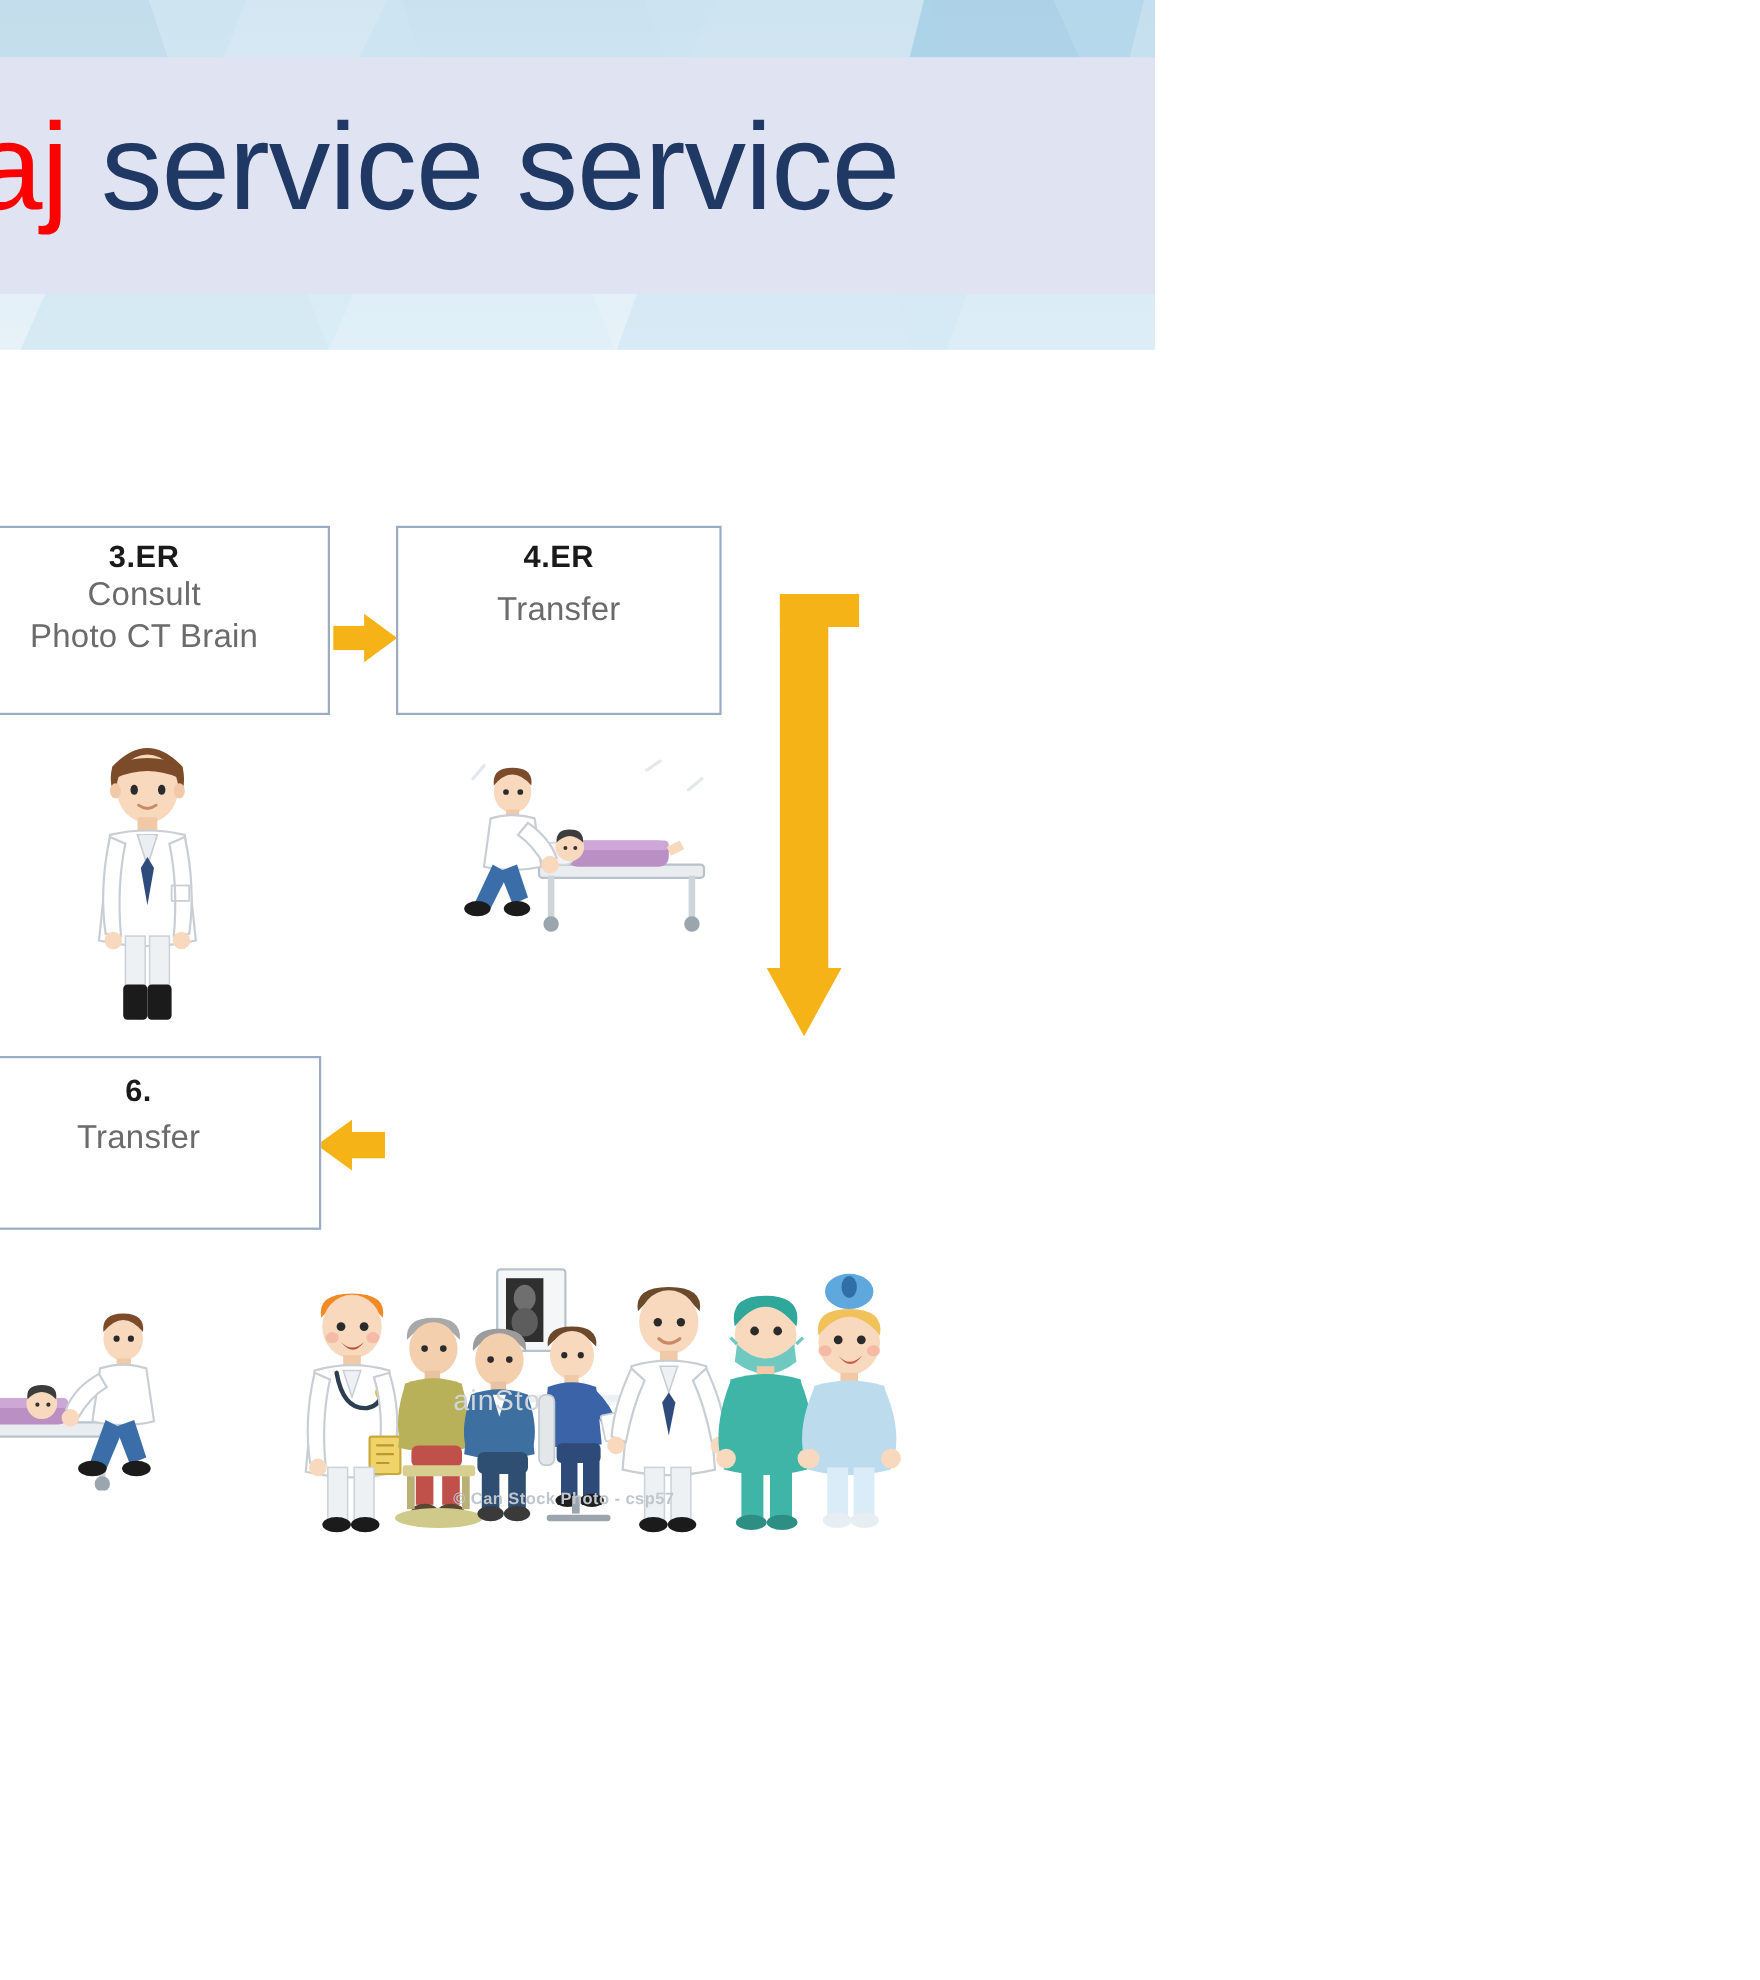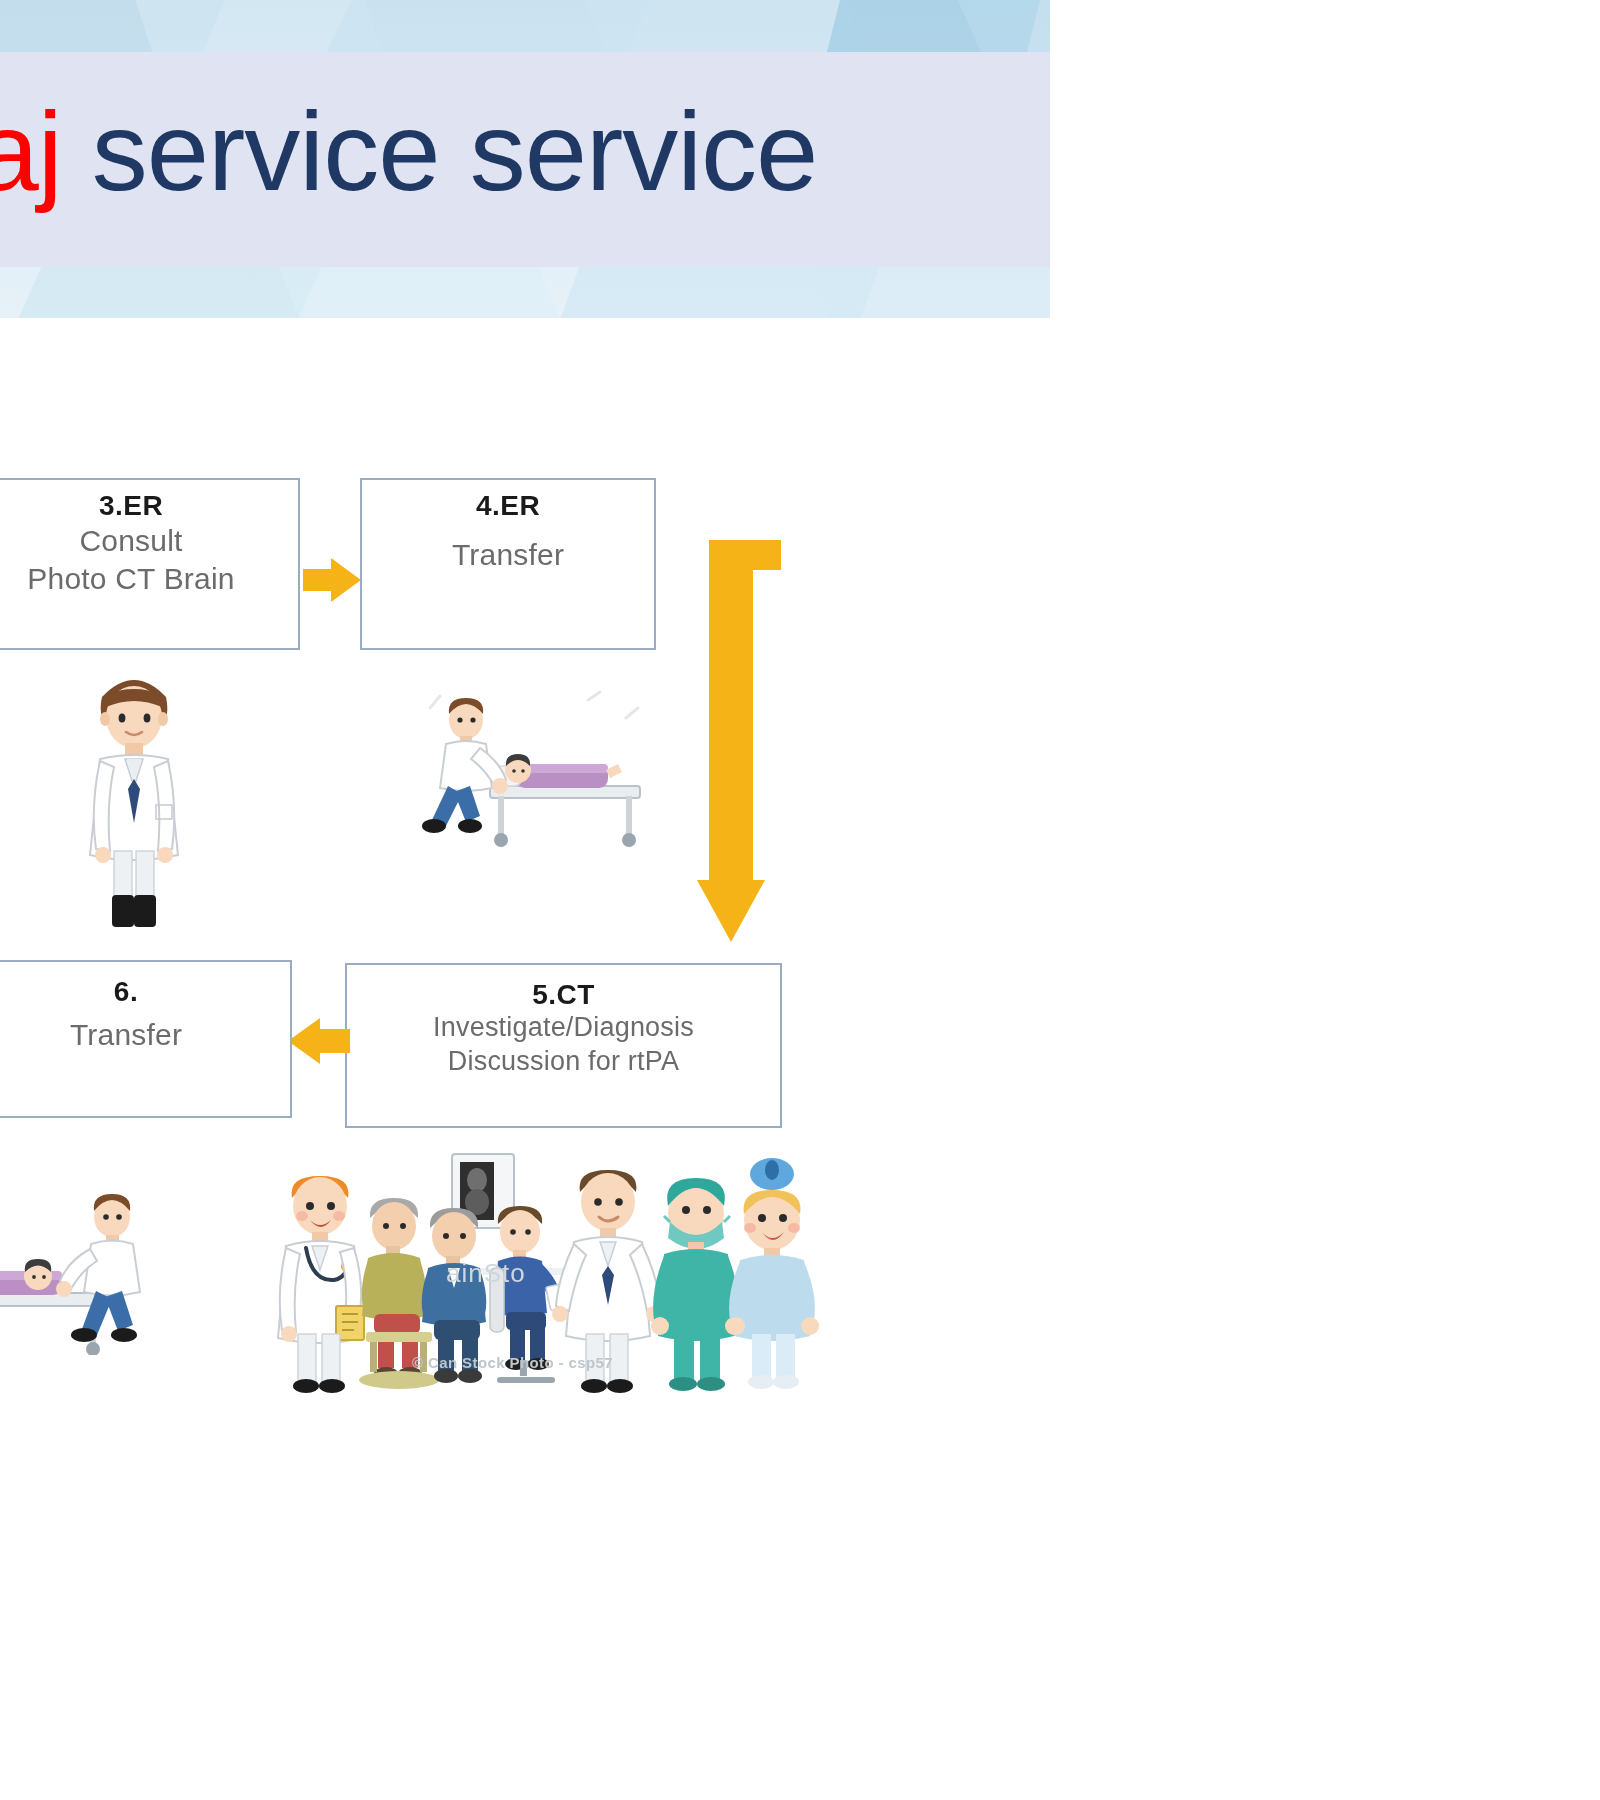--- a/index.html
+++ b/index.html
@@ -206,25 +206,20 @@
       <div class="bnum">4.ER</div>
       <div class="bline" style="margin-top:14px;">Transfer</div>
     </div>
 
     <div class="arw" id="arrowDown">
       <div class="cap"></div>
       <div class="shaft"></div>
       <div class="head"></div>
     </div>
 
-    <div class="box" id="box5">
-      <div class="bnum">5.CT</div>
-      <div class="bline small">Investigate/Diagnosis</div>
-      <div class="bline small">Discussion for rtPA</div>
-    </div>
 
     <div class="arw" id="arrow56">
       <div class="shaft"></div>
       <div class="head"></div>
     </div>
 
     <div class="box" id="box6">
       <div class="bnum">6.</div>
       <div class="bline" style="margin-top:8px;">Transfer</div>
     </div>
@@ -497,18 +492,18 @@
           <circle cx="474" cy="178" r="9" fill="#f8d9bd"></circle>
           <circle cx="548" cy="178" r="9" fill="#f8d9bd"></circle>
           <rect x="490" y="186" width="19" height="44" fill="#d9ecf7"></rect>
           <rect x="514" y="186" width="19" height="44" fill="#d9ecf7"></rect>
           <ellipse cx="499" cy="234" rx="13" ry="7" fill="#e7eef3"></ellipse>
           <ellipse cx="524" cy="234" rx="13" ry="7" fill="#e7eef3"></ellipse>
         </g>
       </svg>
     </div>
 
-    <div class="wm" style="left:412px; top:1258px;margin-left:34px;">ainSto</div>
+    <div class="wm" style="left:412px; top:1258px;">ainSto</div>
 
     <div class="credit" style="left:412px; top:1354px;">© Can Stock Photo - csp57</div>
 
   </div>
 </div>
 
 </body></html>

